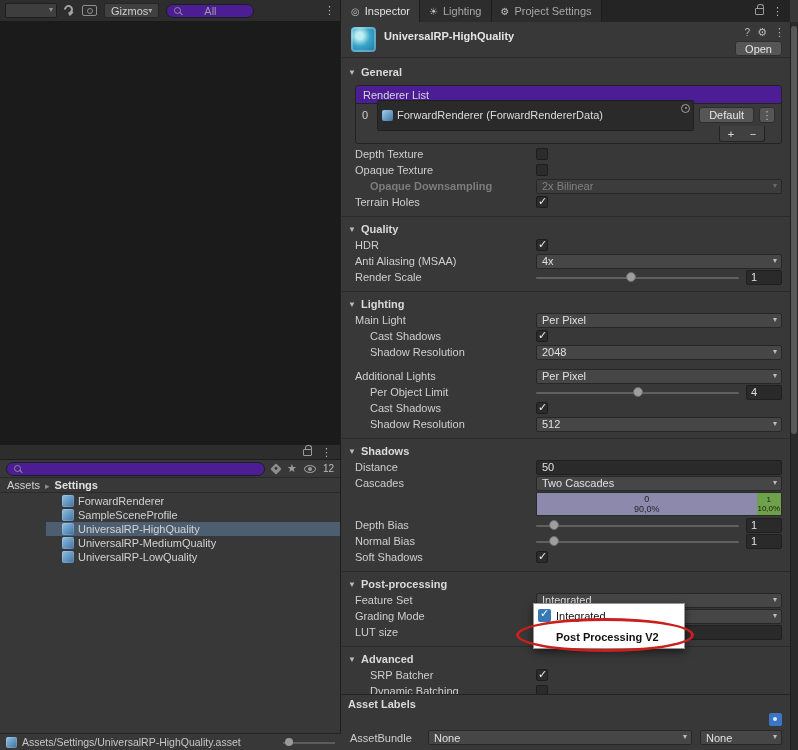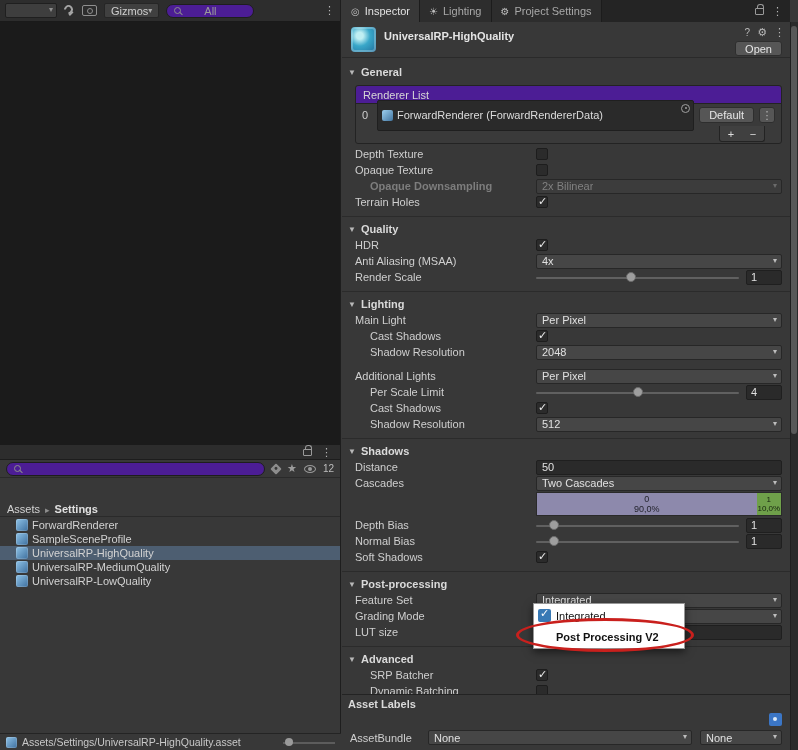--- a/index.html
+++ b/index.html
@@ -34,24 +34,24 @@
   .lock { width:9px; height:7px; border:1px solid #9a9a9a; border-radius:1px; position:relative; }
   .lock::before { content:""; position:absolute; top:-5px; left:1px; width:5px; height:4px; border:1px solid #9a9a9a; border-bottom:none; border-radius:3px 3px 0 0; }
   .proj-search-row { height:18px; display:flex; align-items:center; gap:7px; padding:0 6px; border-bottom:1px solid #2a2a2a; }
   .proj-search-row .search-pill { flex:1; width:auto; }
   .tag-icon { width:8px; height:8px; background:#8d8d8d; transform:rotate(45deg); border-radius:1px; position:relative; flex:none; }
   .tag-icon::after { content:""; position:absolute; left:2px; top:2px; width:3px; height:3px; border-radius:50%; background:#383838; }
   .star { color:#9c9c9c; font-size:11px; }
   .eye { width:12px; height:8px; border:1px solid #9a9a9a; border-radius:50%; position:relative; flex:none; }
   .eye::after { content:""; position:absolute; left:3px; top:1px; width:4px; height:4px; background:#9a9a9a; border-radius:50%; }
   .eye-count { color:#bdbdbd; font-size:10px; }
-  .crumbs { height:15px; display:flex; align-items:center; gap:5px; padding:0 7px; border-bottom:1px solid #2a2a2a; background:#383838;margin-top:24px; }
+  .crumbs { height:15px; display:flex; align-items:center; gap:5px; padding:0 7px; border-bottom:1px solid #2a2a2a; background:#383838; }
   .crumb-sep::before { content:"▸"; color:#8f8f8f; font-size:9px; }
   .crumb-current { font-weight:bold; color:#e0e0e0; }
-  .asset-list { padding-top:1px; }
+  .asset-list { padding-top:1px;margin-left:46px; }
   .asset-item { height:14px; display:flex; align-items:center; gap:4px; padding-left:16px; color:#d2d2d2; }
   .asset-item.selected { background:#4d5e71; }
   .asset-ico { width:12px; height:12px; border-radius:2px; background:linear-gradient(135deg,#8fc3e8,#3e6f9e); flex:none; box-shadow:inset 0 0 0 1px rgba(255,255,255,.15); }
   
   .status-bar { position:absolute; bottom:0; left:0; width:341px; height:17px; background:#383838; border-top:1px solid #242424; display:flex; align-items:center; gap:5px; padding:0 6px; }
   .status-text { flex:1; color:#c8c8c8; font-size:10.5px; white-space:nowrap; overflow:hidden; }
   .mini-slider { width:52px; height:10px; position:relative; flex:none; }
   .mini-slider::before { content:""; position:absolute; left:0; right:0; top:5px; height:2px; background:#5c5c5c; }
   .mini-slider .dot { position:absolute; left:2px; top:1px; width:8px; height:8px; border-radius:50%; background:#9a9a9a; }
   
@@ -371,21 +371,21 @@
     <div class="spacer8"></div>
     <div class="row">
       <span class="lbl">Additional Lights</span>
       <div class="ctrl">
         <div class="dropdown">
           <span class="dd-text">Per Pixel</span>
         </div>
       </div>
     </div>
     <div class="row">
-      <span class="lbl indent">Per Scale Limit</span>
+      <span class="lbl indent">Per Object Limit</span>
       <div class="ctrl">
         <div class="slider">
             <span class="handle" style="left:50%;"></span>
           </div>
         <div class="numfield">
             <span>4</span>
           </div>
       </div>
     </div>
     <div class="row">

